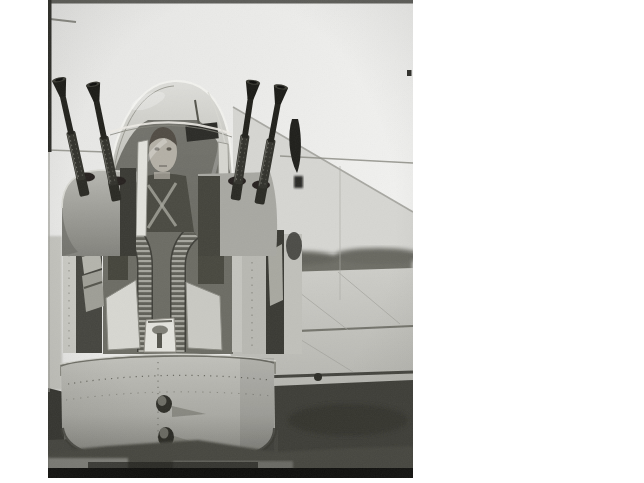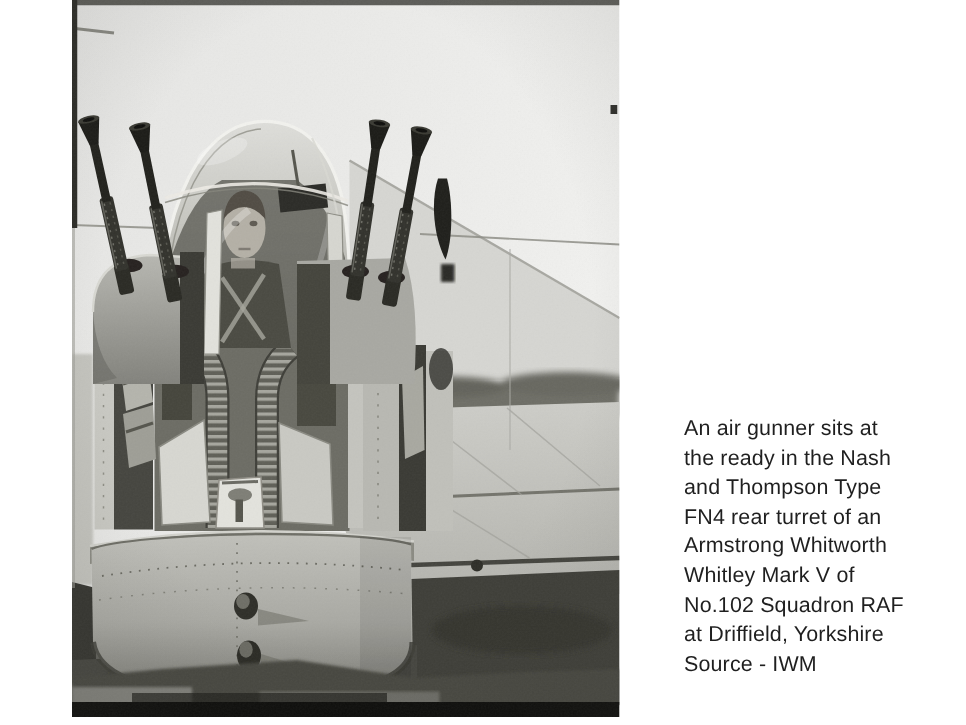--- a/index.html
+++ b/index.html
@@ -248,23 +248,14 @@
 
       <rect x="0" y="0" width="365" height="3.5" fill="#43433e" opacity="0.85"></rect>
       <rect x="0" y="0" width="3.5" height="152" fill="#2b2b26"></rect>
       <rect x="0" y="152" width="2" height="240" fill="#9b9b93" opacity="0.55"></rect>
 
       <rect x="0" y="0" width="365" height="478" filter="url(#grain)" opacity="0.5"></rect>
       <rect x="0" y="0" width="365" height="478" fill="url(#vig)"></rect>
     </svg>
   </figure>
 
-  <div class="caption">An air gunner sits at
-the ready in the Nash
-and Thompson Type
-FN4 rear turret of an
-Armstrong Whitworth
-Whitley Mark V of
-No.102 Squadron RAF
-at Driffield, Yorkshire
-Source - IWM</div>
 
 </div>
 
 </body></html>

